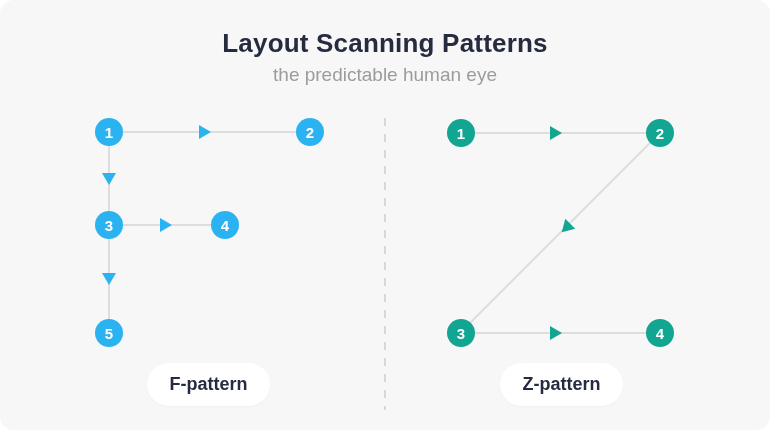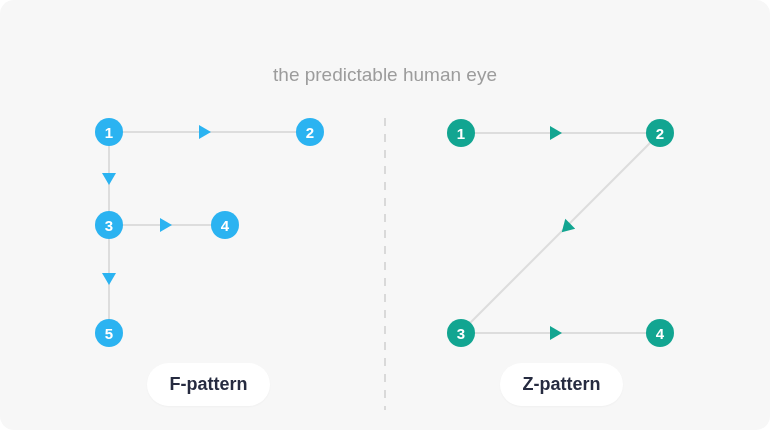--- a/index.html
+++ b/index.html
@@ -103,20 +103,21 @@
     font-weight: 700;
     color: var(--title-text, #262B40);
     box-shadow: 0 1px 2px rgba(0,0,0,0.03);
   }
 </style>
 </head>
 <body>
 
 <div class="card">
 
+  <div class="title">Layout Scanning Patterns</div>
   <div class="subtitle">the predictable human eye</div>
 
   <div class="divider"></div>
 
   <div class="line" style="left:109px; top:131px; width:201px; height:2px;"></div>
   <div class="line" style="left:108px; top:132px; width:2px; height:93px;"></div>
   <div class="line" style="left:109px; top:224px; width:116px; height:2px;"></div>
   <div class="line" style="left:108px; top:225px; width:2px; height:108px;"></div>
 
   <div class="line" style="left:461px; top:132px; width:199px; height:2px;"></div>

